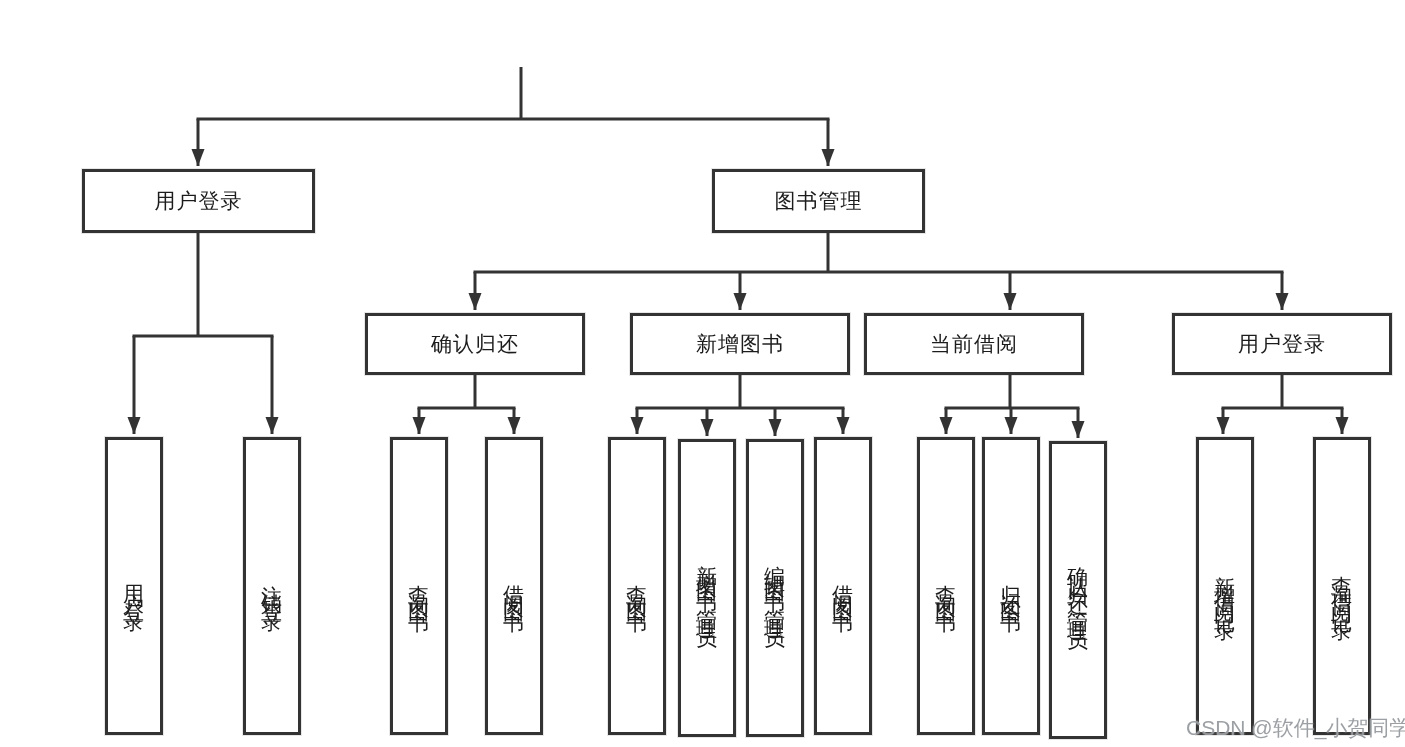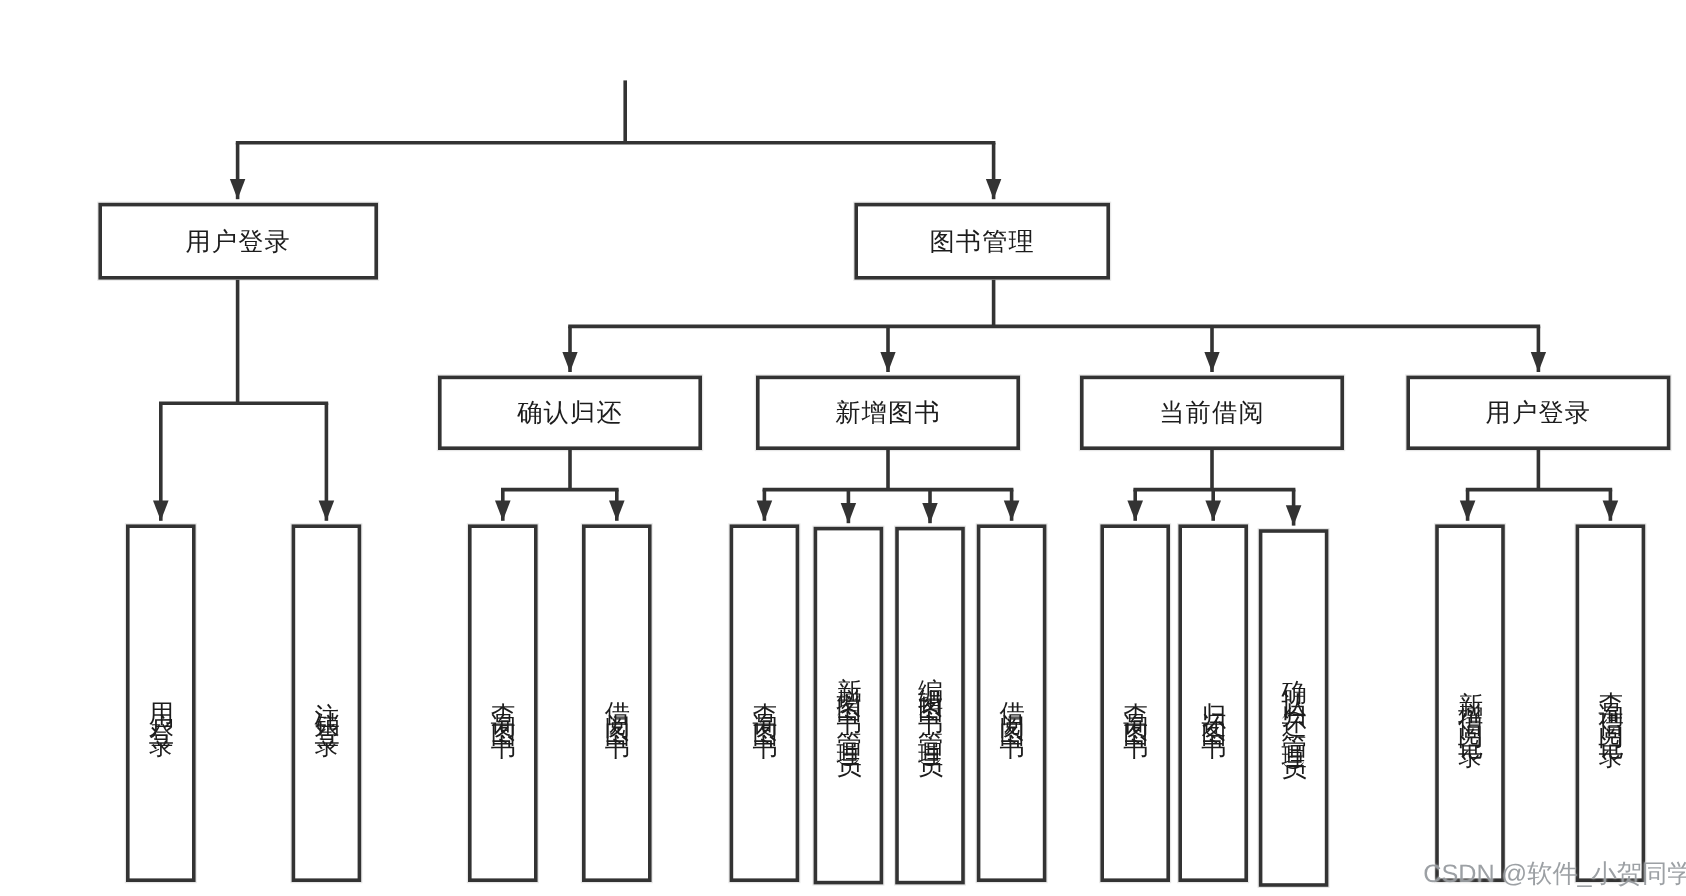--- a/index.html
+++ b/index.html
@@ -35,21 +35,21 @@
   }
   
   .root   { left: 20px;  top: 12px;  width: 1002px; height: 55px; }
   
   .l2a    { left: 82px;  top: 169px; width: 233px;  height: 64px; }
   .l2b    { left: 712px; top: 169px; width: 213px;  height: 64px; }
   
   .l3     { top: 313px; width: 220px; height: 62px; }
   .l3a    { left: 365px; }
   .l3b    { left: 630px; }
-  .l3c    { left: 900px; }
+  .l3c    { left: 864px; }
   .l3d    { left: 1172px; }
   
   .leaf   { top: 437px; width: 58px; height: 298px; }
   .x1  { left: 105px; }  .x2  { left: 243px; }
   .x3  { left: 390px; }  .x4  { left: 485px; }
   .x5  { left: 608px; }  .x6  { left: 678px; top: 439px; }
   .x7  { left: 746px; top: 439px; }  .x8  { left: 814px; }
   .x9  { left: 917px; }  .x10 { left: 982px; }
   .x11 { left: 1049px; top: 441px; } .x12 { left: 1196px; }
   .x13 { left: 1313px; }

